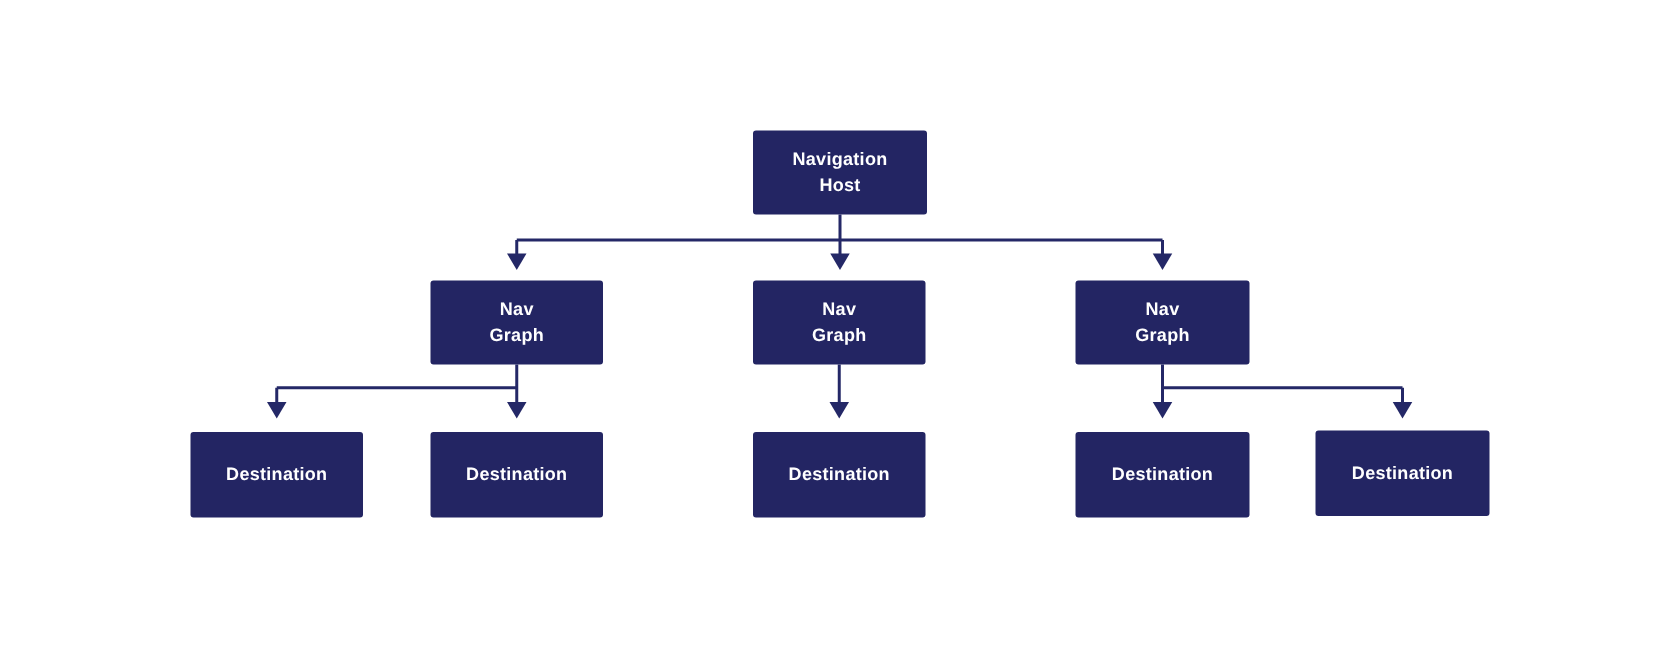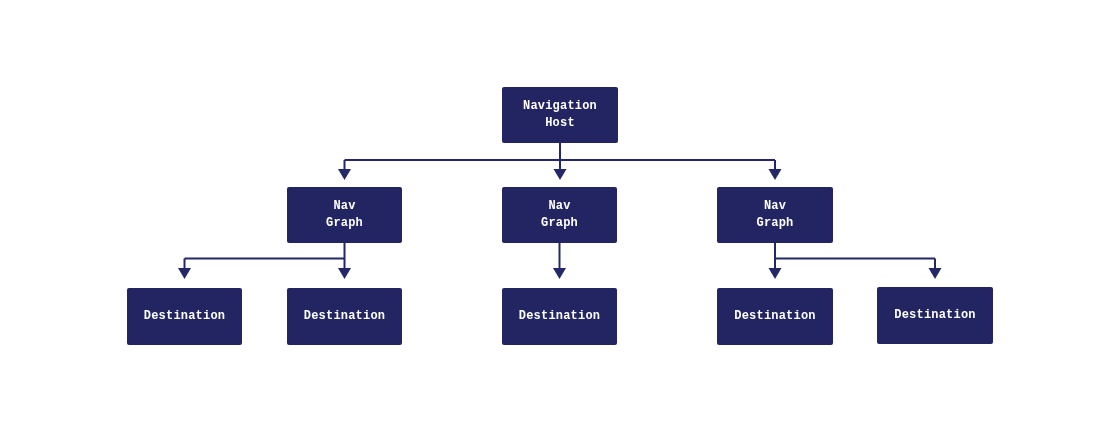--- a/index.html
+++ b/index.html
@@ -39,21 +39,20 @@
     border-radius: 2px;
     display: flex;
     flex-direction: column;
     align-items: center;
     justify-content: center;
     text-align: right;
     font-weight: 700;
     font-size: 12px;
     line-height: 17px;
     letter-spacing: 0.2px;
-    font-family: Liberation Mono, monospace;
   }
   .node .line { display: block; }
 </style>
 </head>
 <body>
 
 <div class="canvas">
 
   <svg class="edges" viewBox="0 0 1120 432" xmlns="http://www.w3.org/2000/svg">
 

